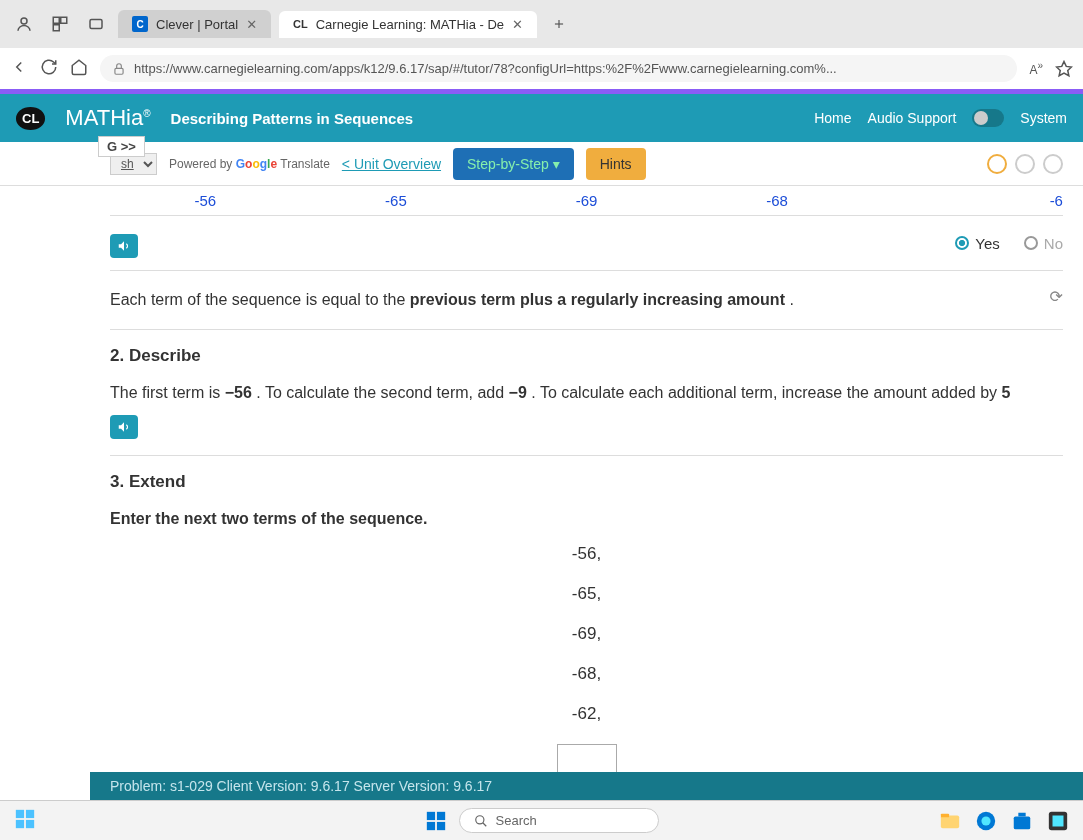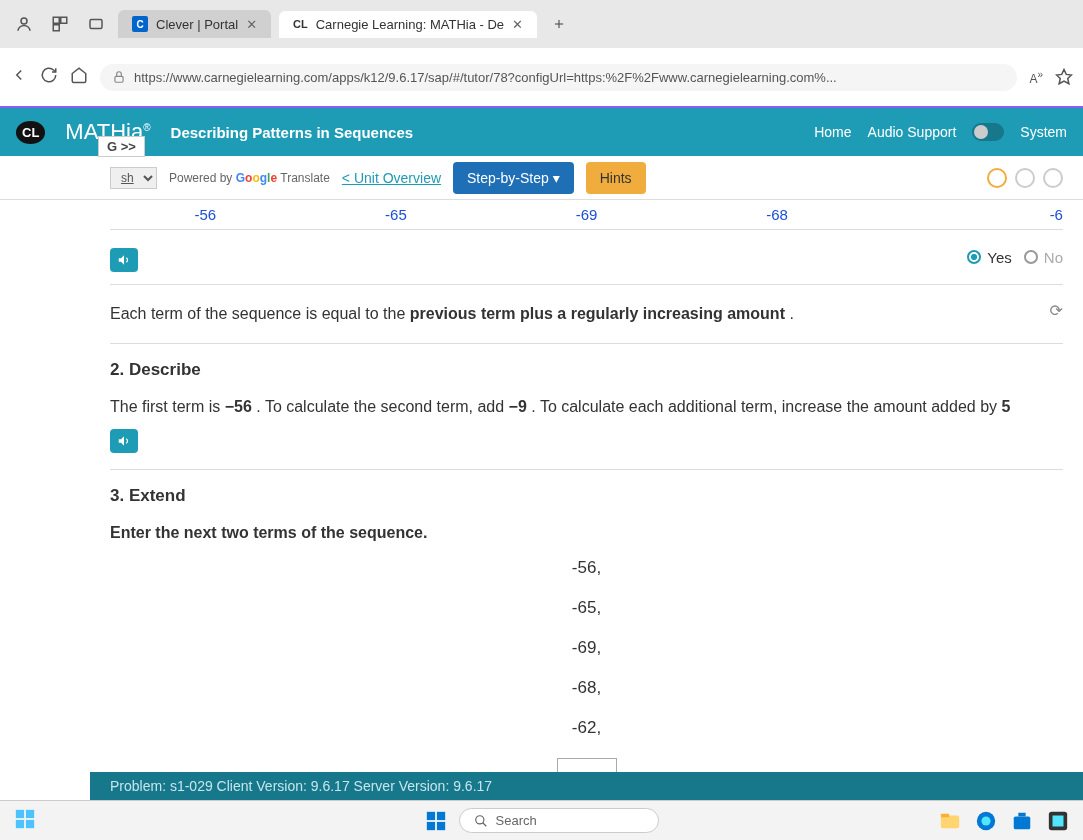--- a/index.html
+++ b/index.html
@@ -5,51 +5,51 @@
 * { margin: 0; padding: 0; box-sizing: border-box; font-family: Arial, sans-serif; }
 body { background: #f0f0f0; width: 1083px; height: 840px; overflow: hidden; }
 
 .browser-tabs { background: #e8e8e8; height: 48px; display: flex; align-items: center; padding: 0 10px; gap: 8px; }
 .browser-tabs .icon-btn { width: 28px; height: 28px; display: flex; align-items: center; justify-content: center; color: #555; }
 .tab { background: #d0d0d0; padding: 6px 14px; border-radius: 6px 6px 0 0; display: flex; align-items: center; gap: 8px; font-size: 13px; color: #333; }
 .tab.active { background: #fff; }
 .tab-close { color: #666; cursor: pointer; }
 .tab-favicon { width: 16px; height: 16px; background: #0066cc; color: #fff; display: flex; align-items: center; justify-content: center; font-size: 10px; font-weight: bold; border-radius: 2px; }
 
-.browser-bar { background: #fff; height: 60px; display: flex; align-items: center; padding: 0 10px; gap: 12px; border-bottom: 2px solid #8b5cf6; }
+.browser-bar { background: #fff; height: 46px; display: flex; align-items: center; padding: 0 10px; gap: 12px; border-bottom: 5px solid #8b5cf6; }
 .url-bar { flex: 1; padding: 6px 12px; background: #f5f5f5; border-radius: 16px; font-size: 13px; color: #555; display: flex; align-items: center; gap: 8px; }
 
 .app-header { background: #1e9bb5; color: #fff; height: 48px; display: flex; align-items: center; padding: 0 16px; gap: 20px; }
 .logo-badge { background: #111; color: #fff; font-weight: bold; padding: 4px 6px; border-radius: 50%; font-size: 13px; }
 .app-title { font-size: 22px; font-weight: 300; }
 .app-title sup { font-size: 10px; }
 .lesson-title { font-size: 15px; font-weight: bold; }
 .header-right { margin-left: auto; display: flex; align-items: center; gap: 16px; font-size: 14px; }
 .toggle { width: 32px; height: 18px; background: #16788a; border-radius: 9px; position: relative; }
 .toggle::after { content: ''; width: 14px; height: 14px; background: #ccc; border-radius: 50%; position: absolute; top: 2px; left: 2px; }
 
 .g-badge { position: absolute; left: 98px; top: 136px; background: #fff; border: 1px solid #ccc; padding: 2px 8px; font-size: 13px; font-weight: bold; color: #444; }
 
 .toolbar { background: #fff; height: 44px; display: flex; align-items: center; padding: 0 20px 0 110px; gap: 12px; border-bottom: 1px solid #ddd; }
 .translate-select { font-size: 12px; color: #555; padding: 2px 6px; border: 1px solid #ccc; text-decoration: underline; }
 .powered { font-size: 12px; color: #666; }
 .powered .g1 { color: #4285F4; } .powered .g2 { color: #EA4335; } .powered .g3 { color: #FBBC05; } .powered .g4 { color: #34A853; }
 .link-btn { color: #1e9bb5; font-size: 14px; text-decoration: underline; }
 .btn { padding: 8px 14px; border-radius: 4px; font-size: 14px; border: none; cursor: pointer; }
-.btn-step { background: #1e6fb5; color: #ffffff; }
+.btn-step { background: #1e6fb5; color: #86efac; }
 .btn-sample { background: #1e9bb5; color: #fff; }
 .btn-hints { background: #f0ad3e; color: #333; }
 .circles { margin-left: auto; display: flex; gap: 8px; }
 .circle { width: 20px; height: 20px; border: 2px solid #f0ad3e; border-radius: 50%; }
 
 .content { padding: 0 20px 0 110px; background: #fff; }
 .seq-row { display: flex; padding: 6px 0; font-size: 15px; color: #1d4ed8; border-bottom: 1px solid #ddd; }
 .seq-cell { flex: 1; text-align: center; }
 .question-row { padding: 12px 0; font-size: 15px; color: #333; display: flex; align-items: center; gap: 12px; border-bottom: 1px solid #ddd; }
-.radio-group { display: flex; gap: 12px; align-items: center; margin-left: auto; }
+.radio-group { display: flex; gap: 24px; align-items: center; margin-left: auto; }
 .radio-opt { display: flex; align-items: center; gap: 6px; }
 .radio-dot { width: 14px; height: 14px; border: 2px solid #999; border-radius: 50%; display: inline-block; }
 .radio-dot.selected { border-color: #1e9bb5; background: radial-gradient(#1e9bb5 40%, transparent 45%); }
 .speaker-btn { width: 28px; height: 24px; background: #1e9bb5; border-radius: 4px; display: flex; align-items: center; justify-content: center; color: #fff; font-size: 12px; margin-top: 6px; }
 
 .block { padding: 16px 0; border-bottom: 1px solid #ddd; }
 .block-text { font-size: 16px; color: #333; line-height: 1.6; }
 .refresh-icon { float: right; color: #888; }
 
 .section-title { font-weight: bold; font-size: 17px; color: #333; margin-bottom: 14px; }

